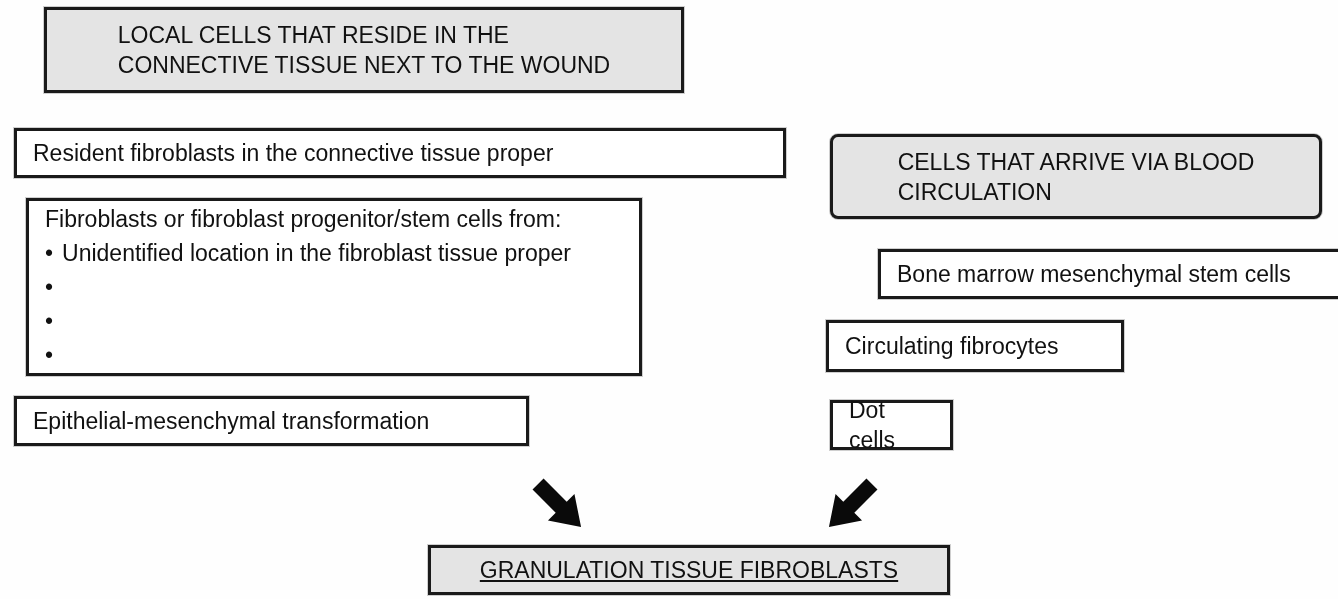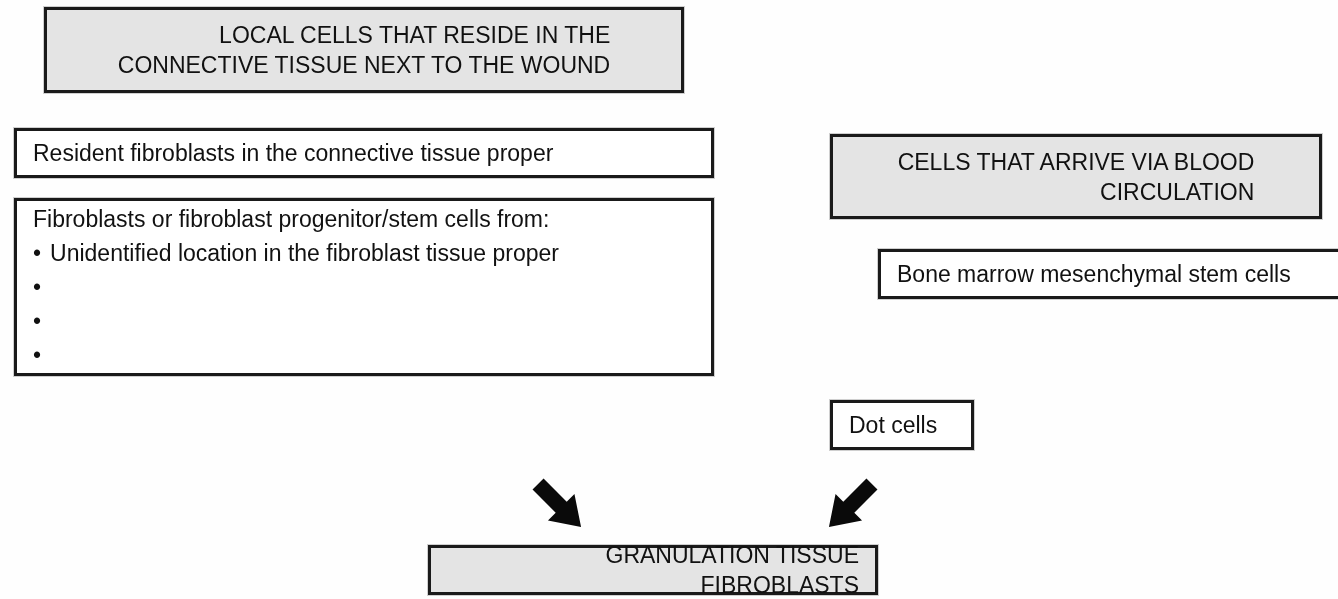--- a/index.html
+++ b/index.html
@@ -28,21 +28,21 @@
     display: flex;
     align-items: center;
     font-size: 23px;
     line-height: 30px;
     padding: 4px 16px;
     box-shadow: 0 0 0 1px #cfcfcf;
   }
   .hdr {
     background: var(--header-fill);
     justify-content: center;
-    text-align: right;
+    text-align: left;
     white-space: pre-line;
   }
   .list-box {
     flex-direction: column;
     align-items: stretch;
     justify-content: center;
     padding: 10px 16px;
   }
   .list-title { line-height: 34px; }
   .list-item {
@@ -59,59 +59,61 @@
   .arrow svg { width: 100%; height: 100%; fill: var(--arrow); }
 </style>
 </head>
 <body>
 
 <div class="canvas">
 
   <div class="box hdr" style="left:44px; top:7px; width:640px; height:86px;">LOCAL CELLS THAT RESIDE IN THE
 CONNECTIVE TISSUE NEXT TO THE WOUND</div>
 
-  <div class="box" style="left:14px; top:128px; width:700px; height:50px;">Resident fibroblasts in the connective tissue proper</div>
+  <div class="box" style="left:14px; top:128px; width:772px; height:50px;">Resident fibroblasts in the connective tissue proper</div>
 
-  <div class="box list-box" style="left:14px; top:198px; width:700px; height:178px;">
+  <div class="box list-box" style="left:26px; top:198px; width:616px; height:178px;">
     <div class="list-title">Fibroblasts or fibroblast progenitor/stem cells from:</div>
     <div class="list-item">
       <span class="bullet">•</span>
       <span>Unidentified location in the fibroblast tissue proper</span>
     </div>
     <div class="list-item">
       <span class="bullet">•</span>
     </div>
     <div class="list-item">
       <span class="bullet">•</span>
     </div>
     <div class="list-item">
       <span class="bullet">•</span>
     </div>
   </div>
 
+  <div class="box" style="left:14px; top:396px; width:515px; height:50px;">Epithelial-mesenchymal transformation</div>
 
-  <div class="box hdr" style="left:830px; top:134px; width:492px; height:85px;">CELLS THAT ARRIVE VIA BLOOD
+  <div class="box hdr" style="left:830px; top:134px; width:492px; height:85px;border-radius:8px;">CELLS THAT ARRIVE VIA BLOOD
 CIRCULATION</div>
 
   <div class="box" style="left:830px; top:249px; width:500px; height:50px;margin-left:48px;">Bone marrow mesenchymal stem cells</div>
 
+  <div class="box" style="left:826px; top:320px; width:298px; height:52px;">Circulating fibrocytes</div>
 
-  <div class="box" style="left:830px; top:400px; width:144px; height:50px;">Dot cells</div>
+  <div class="box" style="left:830px; top:400px; width:123px; height:50px;">Dot cells</div>
 
   <div class="arrow" style="left:520px; top:466px;">
     <svg viewBox="0 0 100 100" aria-hidden="true">
       <g transform="rotate(45 50 50)">
         <polygon points="12,40 54,40 54,26 90,50 54,74 54,60 12,60"></polygon>
       </g>
     </svg>
   </div>
 
   <div class="arrow" style="left:812px; top:466px;">
     <svg viewBox="0 0 100 100" aria-hidden="true">
       <g transform="rotate(135 50 50)">
         <polygon points="12,40 54,40 54,26 90,50 54,74 54,60 12,60"></polygon>
       </g>
     </svg>
   </div>
 
-  <div class="box hdr" style="left:428px; top:545px; width:450px; height:50px;">GRANULATION TISSUE FIBROBLASTS</div>
+  <div class="box hdr" style="left:428px; top:545px; width:522px; height:50px;text-decoration:underline;">GRANULATION TISSUE FIBROBLASTS</div>
 
 </div>
 
 </body></html>

